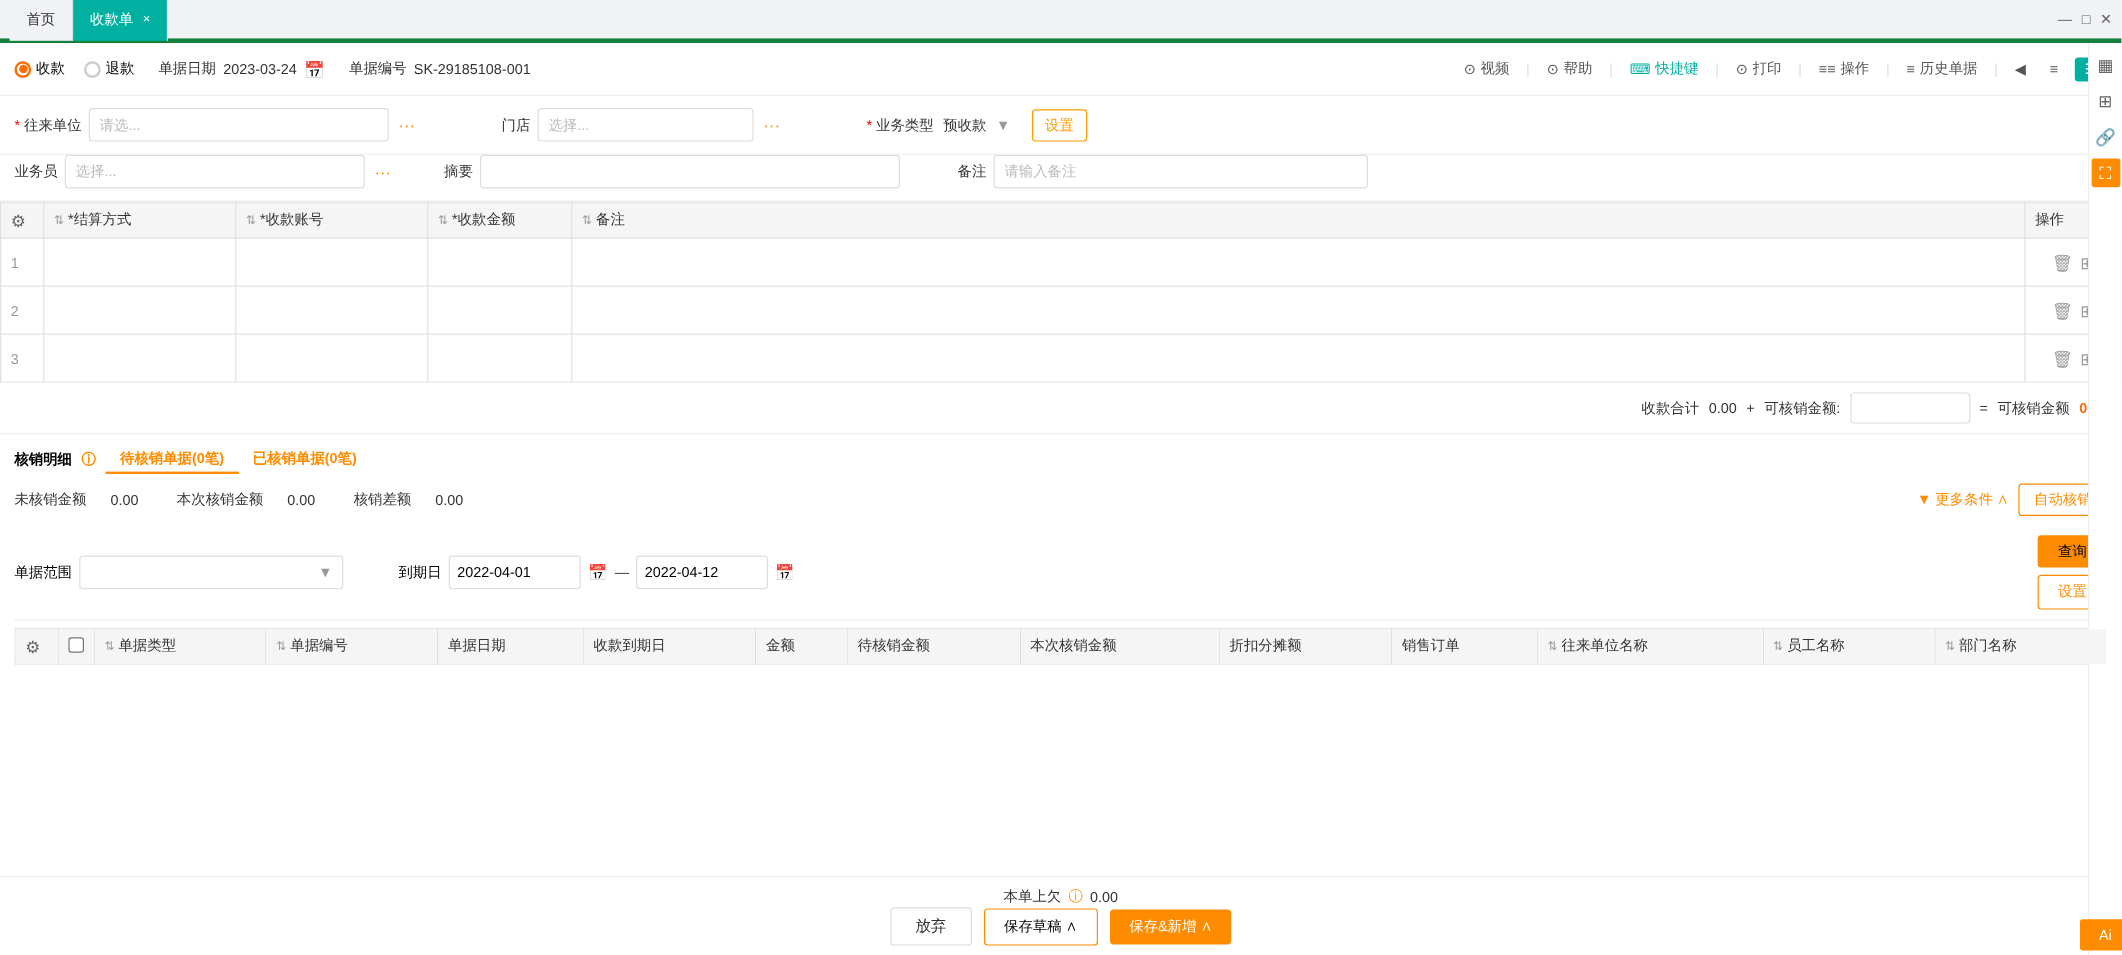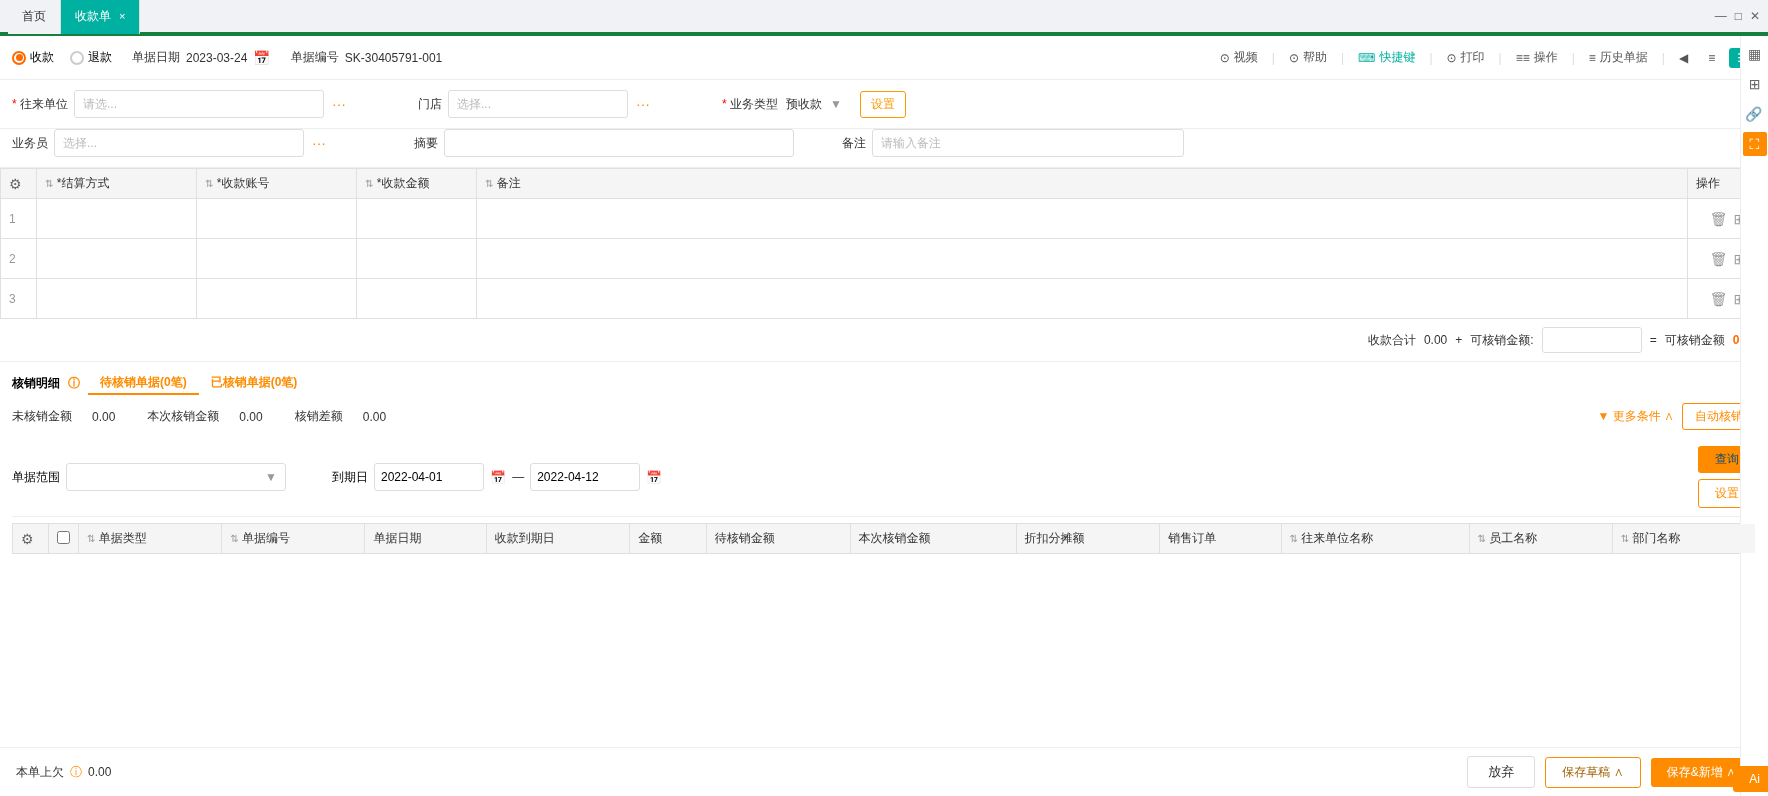--- a/index.html
+++ b/index.html
@@ -96,45 +96,45 @@
     .filter-row { display: flex; align-items: center; gap: 16px; margin-bottom: 8px; color: #333; }
     .filter-row .filter-actions { margin-left: auto; display: flex; align-items: center; gap: 8px; }
     .more-conditions { color: #ff8c00; cursor: pointer; font-size: 12px; }
     .auto-btn { background: #fff; border: 1px solid #ff8c00; color: #ff8c00; border-radius: 3px; padding: 4px 12px; cursor: pointer; font-size: 12px; }
 
     
     .date-range { display: flex; align-items: center; gap: 6px; }
     .date-range-input { border: 1px solid #ddd; border-radius: 3px; padding: 4px 6px; width: 110px; height: 28px; }
     .range-sep { color: #333; }
     .cal-icon { color: #ff8c00; cursor: pointer; font-size: 13px; }
-    .query-btn { background: #ff8c00; border: none; color: #0c4a6e; border-radius: 3px; padding: 5px 16px; cursor: pointer; font-size: 12px; }
+    .query-btn { background: #ff8c00; border: none; color: #000000; border-radius: 3px; padding: 5px 16px; cursor: pointer; font-size: 12px; }
     .set-btn2 { background: #fff; border: 1px solid #ff8c00; color: #ff8c00; border-radius: 3px; padding: 5px 16px; cursor: pointer; font-size: 12px; }
 
     
     .range-select { display: flex; align-items: center; gap: 6px; }
     .range-chevron { color: #999; cursor: pointer; }
 
     
     .bottom-table-wrap { overflow: auto; flex: 1; }
     .bottom-table { width: 100%; border-collapse: collapse; }
     .bottom-table th {
       background: #f5f5f5; border: 1px solid #e0e0e0; padding: 6px 8px;
       text-align: left; color: #333; font-weight: normal; white-space: nowrap; position: sticky; top: 0; z-index: 1;
     }
     .checkbox-cell { width: 30px; text-align: center; }
 
     
     .footer {
       display: flex; align-items: center; padding: 8px 16px; background: #fff;
-      border-top: 1px solid #eee; justify-content: space-between;
+      border-top: 1px solid #eee; justify-content: space-between; flex-direction: column;
     }
     .footer-left { display: flex; align-items: center; gap: 6px; color: #333; }
     .footer-right { display: flex; gap: 10px; align-items: center; }
     .btn-discard { background: #fff; border: 1px solid #ddd; color: #333; border-radius: 3px; padding: 6px 20px; cursor: pointer; font-size: 13px; }
-    .btn-draft { background: #fff; border: 1px solid #ff8c00; color: #a16207; border-radius: 3px; padding: 6px 16px; cursor: pointer; font-size: 13px; }
+    .btn-draft { background: #fff; border: 1px solid #ff8c00; color: #000000; border-radius: 3px; padding: 6px 16px; cursor: pointer; font-size: 13px; }
     .btn-save-new { background: #ff8c00; border: none; color: #fff; border-radius: 3px; padding: 6px 16px; cursor: pointer; font-size: 13px; }
     .btn-with-arrow { display: flex; align-items: center; gap: 4px; }
 
     
     .right-sidebar {
       position: fixed; right: 0; top: 36px; width: 28px; background: #fff;
       border-left: 1px solid #eee; display: flex; flex-direction: column; align-items: center;
       gap: 2px; padding: 4px 0; height: calc(796px - 36px);
     }
     .sidebar-icon { width: 24px; height: 24px; display: flex; align-items: center; justify-content: center; cursor: pointer; color: #666; font-size: 14px; margin: 2px 0; }
@@ -173,21 +173,21 @@
         <span>退款</span>
       </div>
     </div>
     <div class="toolbar-field">
       <label>单据日期</label>
       <span>2023-03-24</span>
       <span class="date-icon">📅</span>
     </div>
     <div class="toolbar-field">
       <label>单据编号</label>
-      <span>SK-30405791-001</span>
+      <span>SK-29185108-001</span>
     </div>
     <div class="toolbar-actions">
       <div class="action-btn">
         <span>⊙</span>
         <span>视频</span>
       </div>
       <span class="divider">|</span>
       <div class="action-btn">
         <span>⊙</span>
         <span>帮助</span>
@@ -248,21 +248,21 @@
     </div>
     <button class="set-btn" style="margin-left:10px;">设置</button>
   </div>
 
   <div class="form-section" style="border-top:none; padding-top:0;">
     <div class="form-row">
       <label>业务员</label>
       <input class="form-input wide" type="text" placeholder="选择..." style="">
       <span class="ellipsis-btn">···</span>
     </div>
-    <div class="form-row" style="margin-left:80px;">
+    <div class="form-row" style="margin-left:36px;">
       <label>摘要</label>
       <input class="form-input" type="text" style="width: 350px;">
     </div>
     <div class="form-row" style="margin-left:40px;">
       <label>备注</label>
       <input class="form-input" type="text" placeholder="请输入备注" style="width: 312px;">
     </div>
   </div>
 
   <div class="grid-section">

